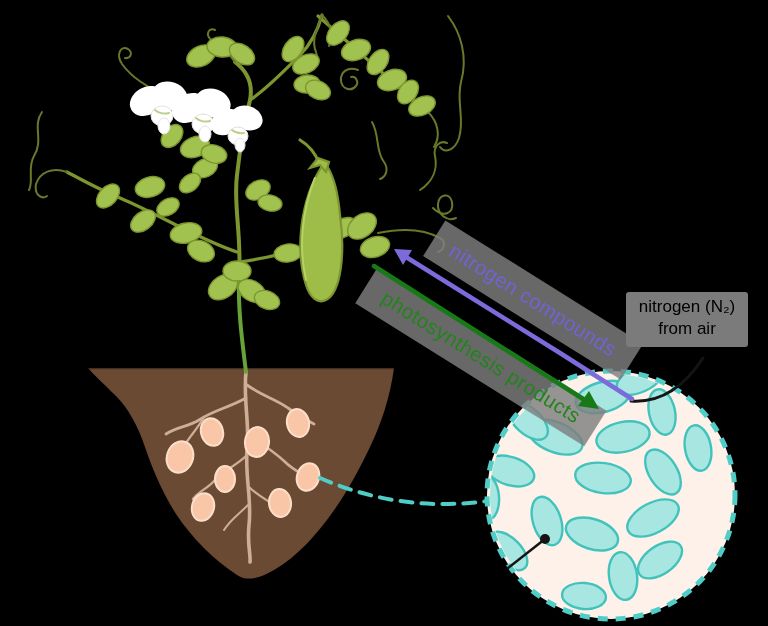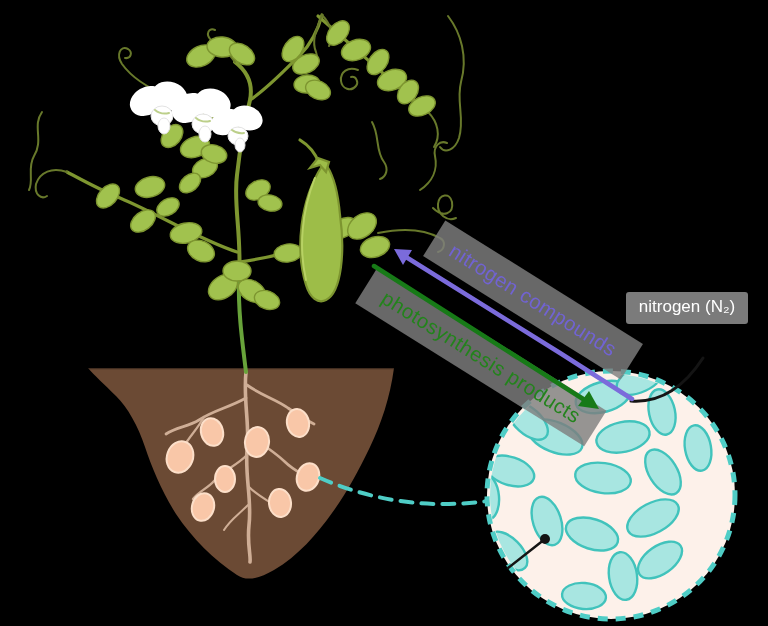--- a/index.html
+++ b/index.html
@@ -42,21 +42,21 @@
   .arrow-green{fill:none;stroke:var(--arrow_green);stroke-width:4.5;stroke-linecap:round;}
   .head-green{fill:var(--arrow_green);}
   .n2-curve{fill:none;stroke:var(--black_line);stroke-width:3;stroke-linecap:round;}
 
   
   .rot-label{position:absolute;white-space:nowrap;transform:translate(-50%,-50%) rotate(32deg);
              background:var(--label_box);padding:9px 20px;font-size:20.5px;letter-spacing:0.4px;}
   .lbl-purple{left:533px;top:300px;color:var(--arrow_purple_text);}
   .lbl-green{left:481px;top:357px;color:var(--arrow_green_text);}
   .n2-box{position:absolute;left:626px;top:292px;width:122px;padding:4px 0 6px 0;text-align:center;
-          background:var(--n2_box);color:#ffffff;font-size:17px;line-height:1.32;border-radius:3px;}
+          background:var(--n2_box);color:#000000;font-size:17px;line-height:1.32;border-radius:3px;}
 </style>
 </head>
 <body>
 
 <div class="stage">
 
   <svg class="base-art" width="768" height="626" viewBox="0 0 768 626">
 
     <g>
       <path class="soil" d="M88,368 L394,368
@@ -216,20 +216,21 @@
       <line class="callout-line" x1="545" y1="539" x2="508" y2="568"></line>
       <circle class="callout-dot" cx="545" cy="539" r="5"></circle>
     </g>
   </svg>
 
   <div class="labels">
     <div class="rot-label lbl-purple">nitrogen compounds</div>
     <div class="rot-label lbl-green">photosynthesis products</div>
     <div class="n2-box">
       <div>nitrogen (N₂)</div>
+      <div>from air</div>
     </div>
   </div>
 
   <svg class="overlay-art" width="768" height="626" viewBox="0 0 768 626">
     <path class="n2-curve" d="M703,358 Q673,404 631,401"></path>
     <path class="arrow-purple" d="M632,399 Q596,376 560,353 L406,257"></path>
     <polygon class="head-purple" points="394,249 412,250 403,265"></polygon>
     <path class="arrow-green" d="M374,266 L583,399"></path>
     <polygon class="head-green" points="599,409 578,406 589,391"></polygon>
   </svg>

